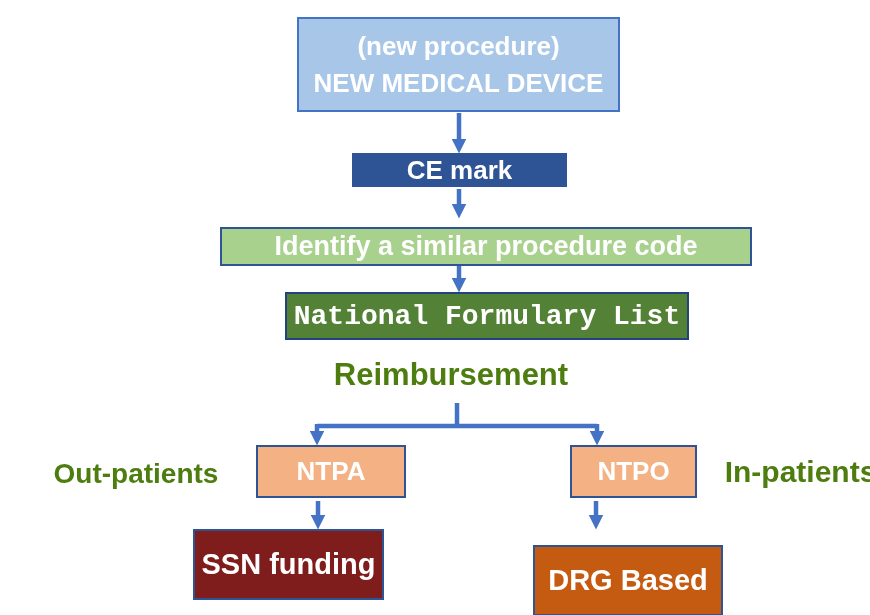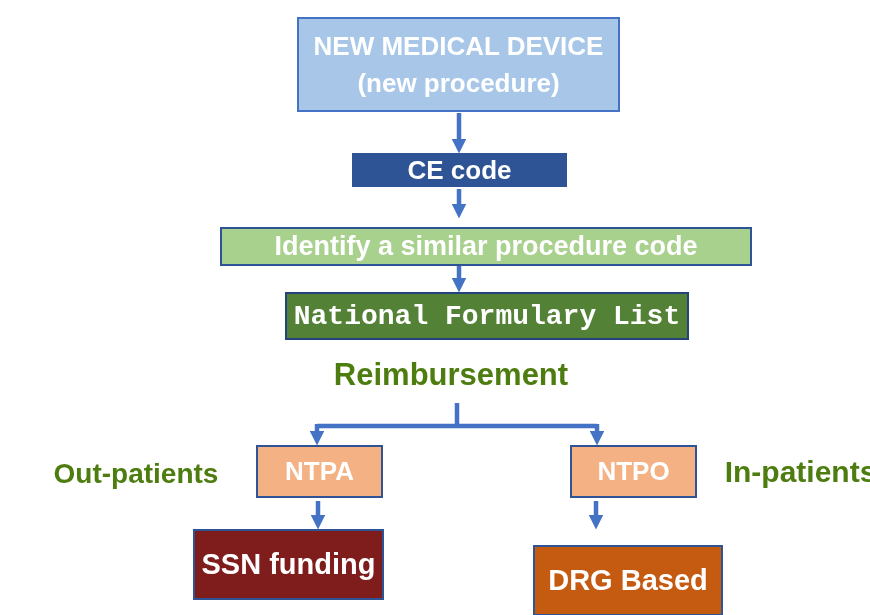--- a/index.html
+++ b/index.html
@@ -54,21 +54,21 @@
     margin-top: 8px;
   }
   .node-nfl {
     left: 285px; top: 292px; width: 404px; height: 48px;
     background: #538135;
     border: 2px solid #24437C;
     font-size: 28px;
     font-family: Liberation Mono, monospace;
   }
   .node-ntpa {
-    left: 256px; top: 445px; width: 127px; height: 53px;
+    left: 256px; top: 445px; width: 150px; height: 53px;
     background: #F4B183;
     border: 2px solid #2F5496;
     font-size: 26px;
   }
   .node-ntpo {
     left: 533px; top: 445px; width: 127px; height: 53px;
     background: #F4B183;
     border: 2px solid #2F5496;
     font-size: 26px;
     margin-left: 37px;
@@ -125,26 +125,26 @@
       <line x1="457" y1="403" x2="457" y2="428"></line>
       <line x1="317" y1="426" x2="597" y2="426"></line>
       <line x1="317" y1="424" x2="317" y2="434" marker-end="url(#arrowhead)"></line>
       <line x1="597" y1="424" x2="597" y2="434" marker-end="url(#arrowhead)"></line>
       <line x1="318" y1="501" x2="318" y2="518" marker-end="url(#arrowhead)"></line>
       <line x1="596" y1="501" x2="596" y2="518" marker-end="url(#arrowhead)"></line>
     </g>
   </svg>
 
   <div class="node node-new-device">
+    <span>(new procedure)</span>
     <span>NEW MEDICAL DEVICE</span>
-    <span>(new procedure)</span>
   </div>
 
   <div class="node node-ce-mark">
-    <span>CE code</span>
+    <span>CE mark</span>
   </div>
 
   <div class="node node-identify">
     <span>Identify a similar procedure code</span>
   </div>
 
   <div class="node node-nfl">
     <span>National Formulary List</span>
   </div>
 

